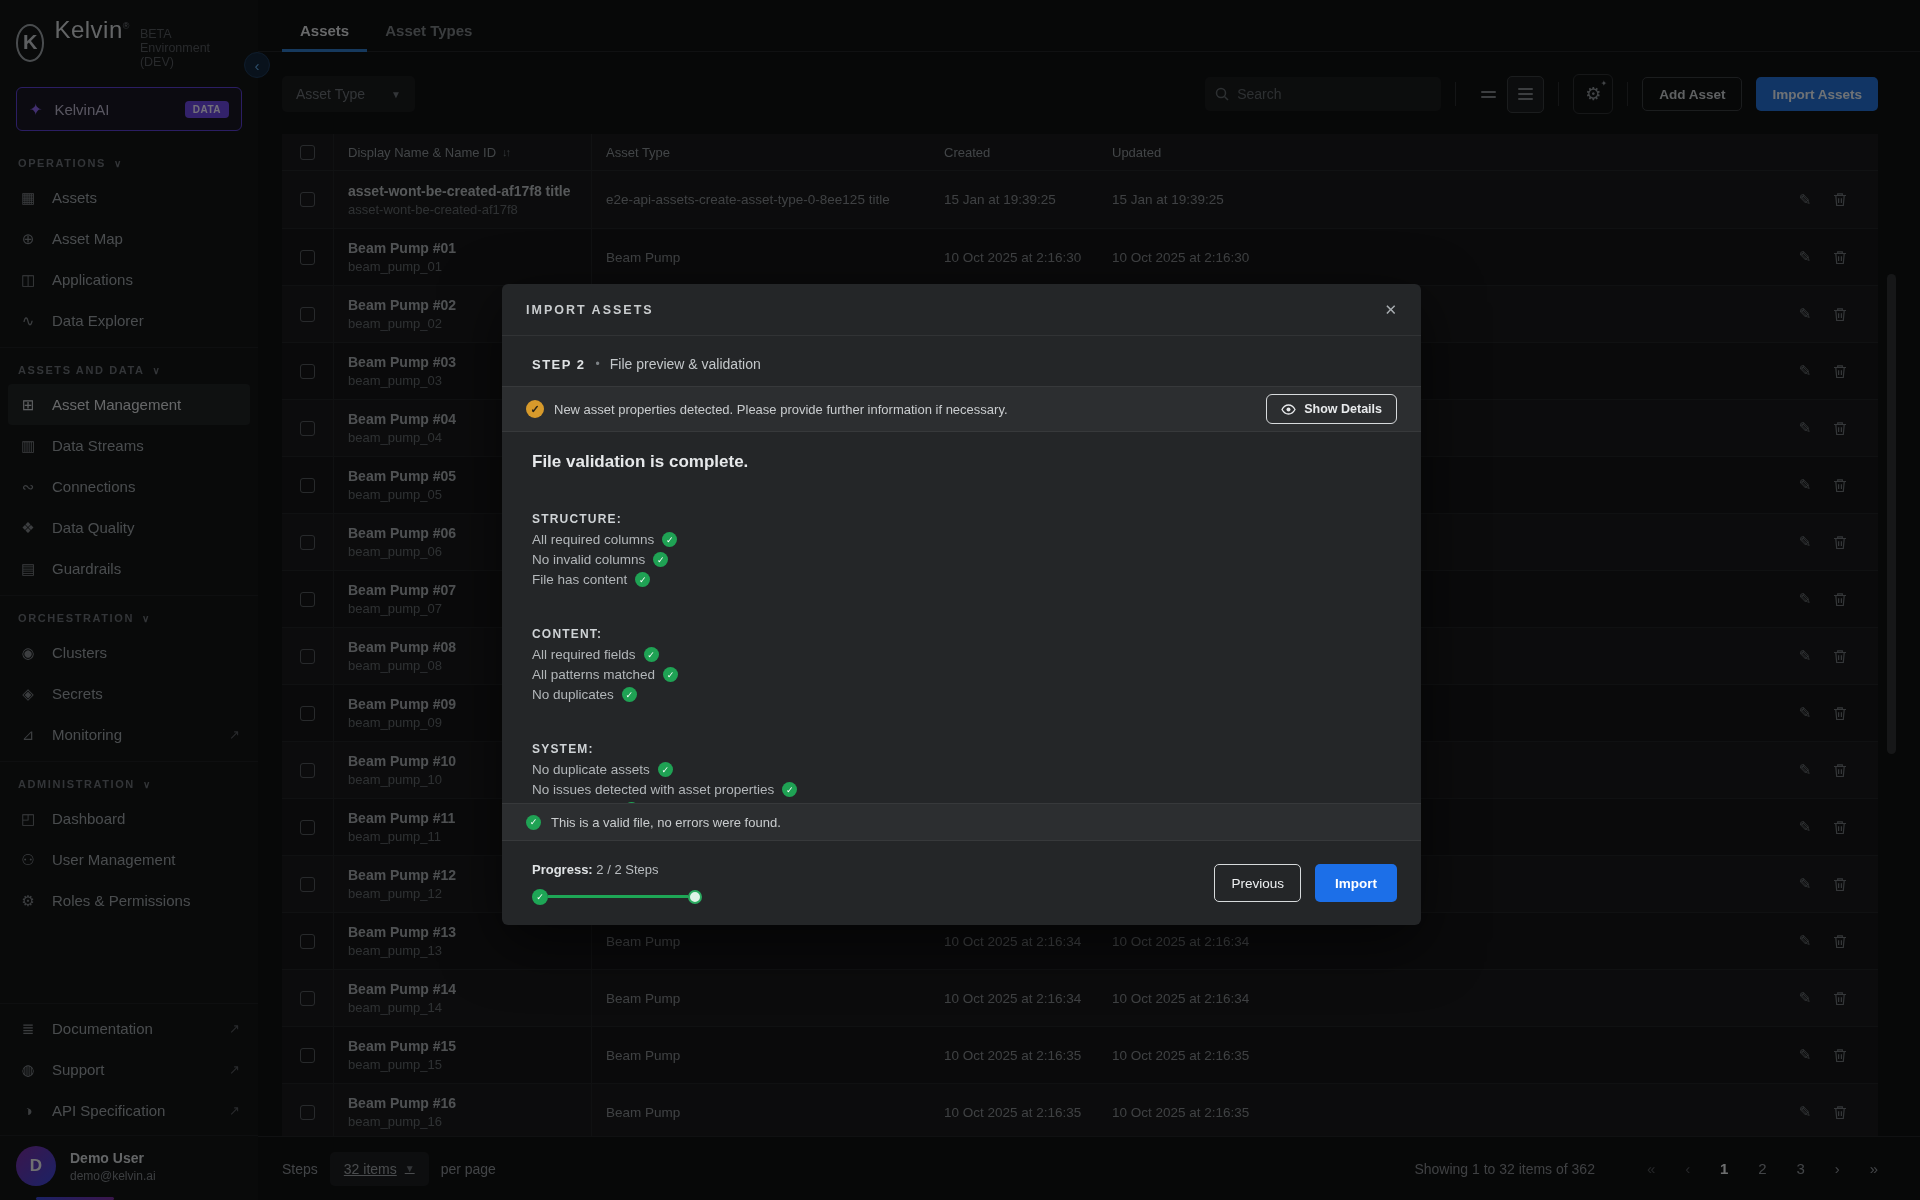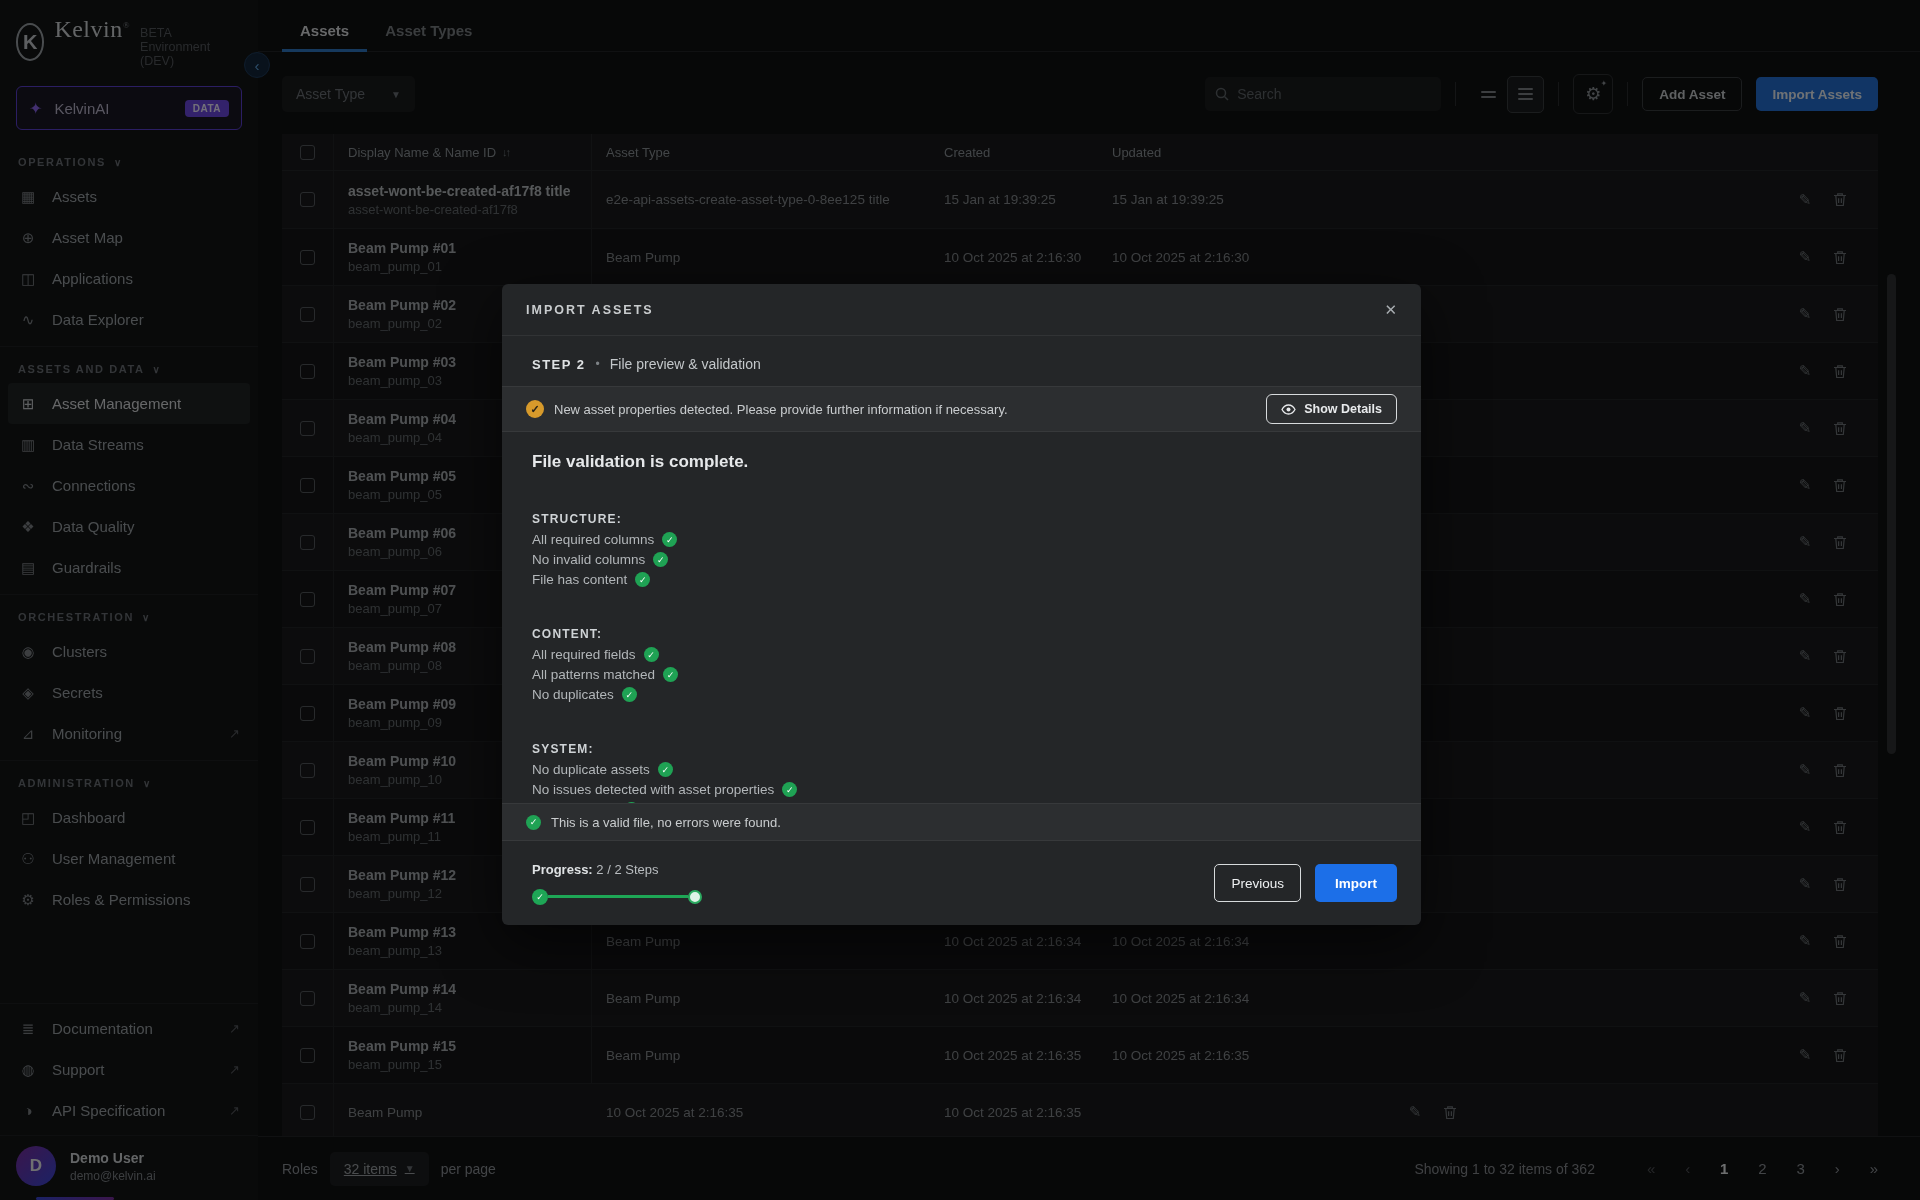--- a/index.html
+++ b/index.html
@@ -3,21 +3,21 @@
 <meta charset="utf-8">
 <style>
   * { margin:0; padding:0; box-sizing:border-box; }
   html,body { width:1920px; height:1200px; overflow:hidden; }
   body { background:#0e0f10; color:#9aa0a4; font-family:"Liberation Sans", sans-serif; position:relative; }
 
   
   .sidebar { position:absolute; left:0; top:0; width:258px; height:1200px; background:#131516; display:flex; flex-direction:column; z-index:10; }
   .logo-row { display:flex; align-items:baseline; gap:10px; padding:16px 16px 12px; }
   .logo-mark { width:38px; height:38px; border:2px solid #9aa0a4; border-radius:50%; color:#c3c7ca; display:flex; align-items:center; justify-content:center; font-size:20px; font-weight:bold; align-self:center; }
-  .brand-name { font-size:24px; color:#cfd3d6; letter-spacing:.5px;font-family:Liberation Serif, serif; }
+  .brand-name { font-size:24px; color:#cfd3d6; letter-spacing:.5px; }
   .brand-name sup { font-size:9px; color:#7d8286; }
   .brand-env { font-size:12.5px; color:#55595d; }
   .collapse-btn { position:absolute; left:244px; top:52px; width:26px; height:26px; border-radius:50%; background:#14273c; border:1px solid #1f3c5c; color:#5fa4e0; display:flex; align-items:center; justify-content:center; font-size:15px; z-index:12; cursor:pointer; }
   .ai-card { margin:6px 16px 10px; height:44px; border:1px solid #5b3fd0; border-radius:6px; background:rgba(98,63,216,.08); display:flex; align-items:center; gap:12px; padding:0 12px; cursor:pointer; }
   .ai-spark { color:#8a63e8; font-size:16px; }
   .ai-label { color:#b9b3c9; font-size:15px; flex:1; }
   .ai-badge { background:#6c47e0; color:#efeafc; font-size:10px; font-weight:bold; letter-spacing:.5px; border-radius:4px; padding:3px 8px; }
   .nav { flex:1; overflow:hidden; }
   .nav-section { border-top:1px solid #1f2122; padding-bottom:6px; }
   .nav-section:first-child { border-top:none; }
@@ -667,41 +667,45 @@
                 <path d="M1 3.5h12M4.7 3.5V1.8h4.6v1.7M2.8 3.5l.9 10h6.6l.9-10"></path>
                 <path d="M5.6 6.3v4.6M8.4 6.3v4.6"></path>
               </svg>
             </span>
     </div>
   </div>
   <div class="grid-row trow">
     <div class="cb-cell">
             <span class="checkbox"></span>
           </div>
+    <div class="cell name-cell">
+      <span class="dname">Beam Pump #16</span>
+      <span class="nid">beam_pump_16</span>
+    </div>
     <div class="cell">Beam Pump</div>
     <div class="cell">10 Oct 2025 at 2:16:35</div>
     <div class="cell">10 Oct 2025 at 2:16:35</div>
     <div class="actions">
       <span class="act-ic">✎</span>
       <span class="act-ic">
               <svg width="14" height="15" viewBox="0 0 14 15" fill="none" stroke="currentColor" stroke-width="1.2">
                 <path d="M1 3.5h12M4.7 3.5V1.8h4.6v1.7M2.8 3.5l.9 10h6.6l.9-10"></path>
                 <path d="M5.6 6.3v4.6M8.4 6.3v4.6"></path>
               </svg>
             </span>
     </div>
   </div>
       </div>
     <div class="scrollbar">
         <div class="scroll-thumb"></div>
       </div>
   </div>
 
   <div class="pagebar">
-    <span>Roles</span>
+    <span>Steps</span>
     <div class="pagesize">
       <span>32 items</span>
       <span class="caret">▼</span>
     </div>
     <span>per page</span>
     <span class="spacer"></span>
     <span class="page-summary">Showing 1 to 32 items of 362</span>
     <span id="pagectrls">
   <span class="pg dim">«</span>
   <span class="pg dim">‹</span>

